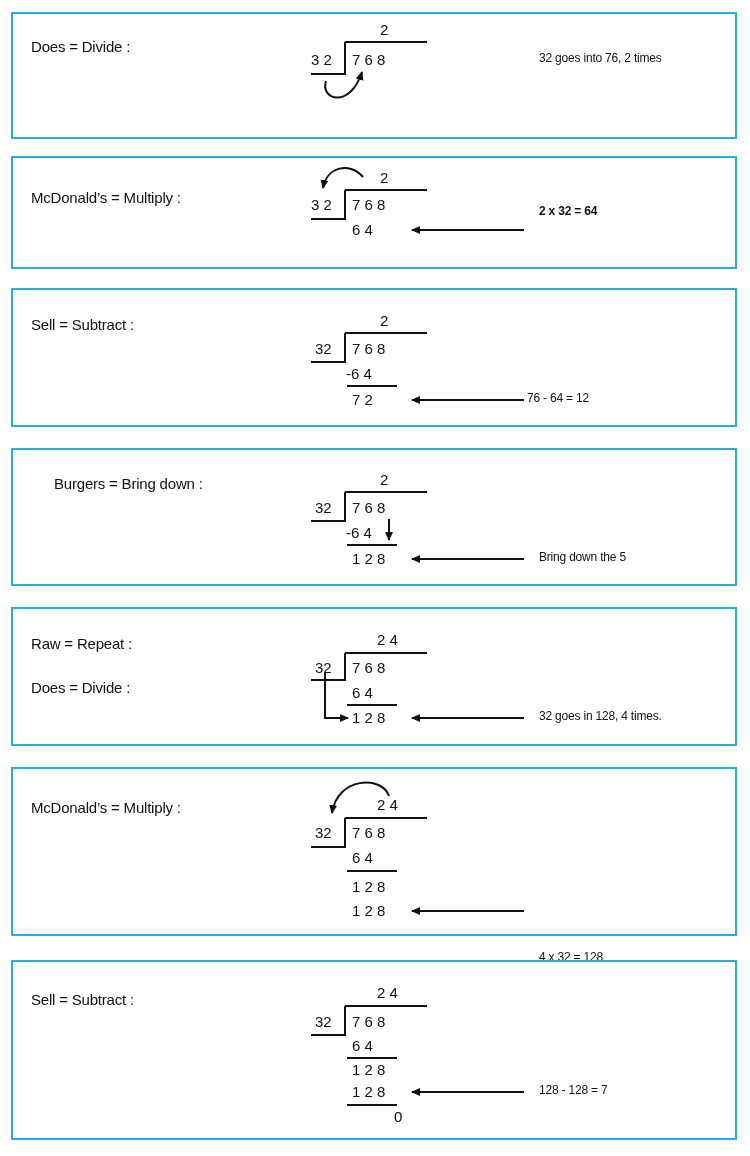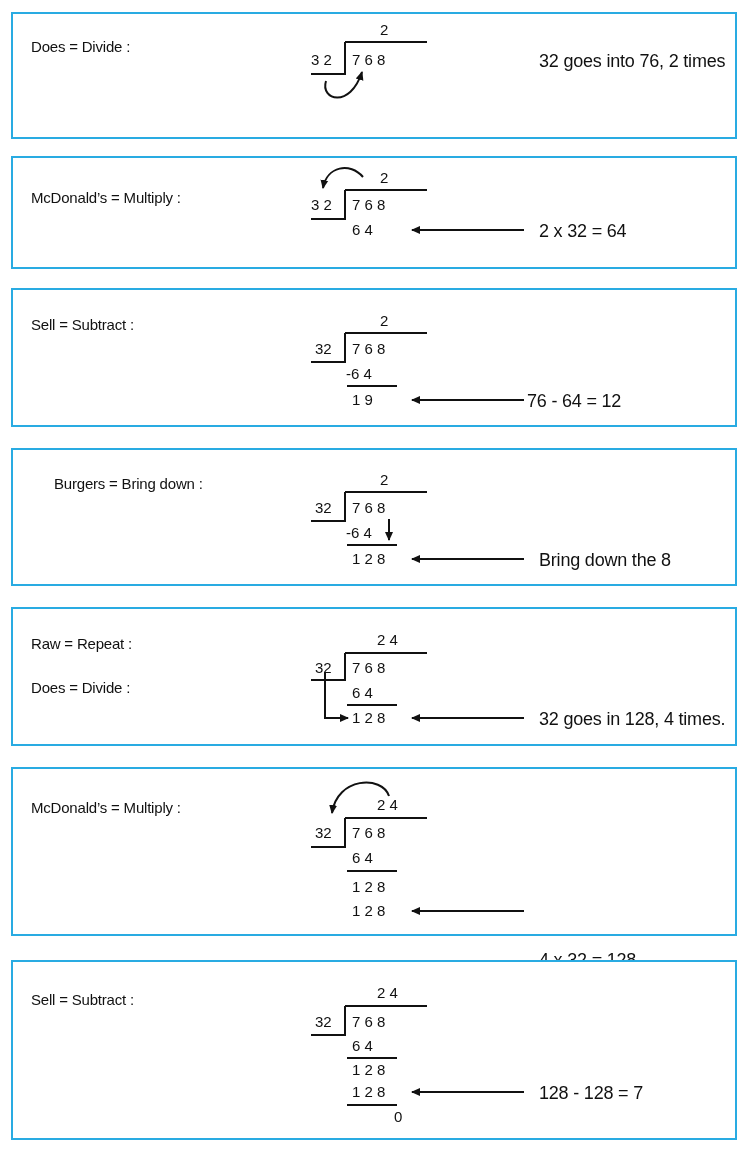--- a/index.html
+++ b/index.html
@@ -2,21 +2,21 @@
 <html><head>
 <meta charset="utf-8">
 <style>
   html, body { margin: 0; padding: 0; background: #ffffff; }
   body { width: 750px; height: 1156px; position: relative; overflow: hidden;
          font-family: "Liberation Sans", "DejaVu Sans", sans-serif; color: #111; }
   .panel { position: absolute; left: 11px; width: 722px; border: 2px solid #29abe2; box-sizing: content-box; background: #fff; }
   .panel svg.draw { position: absolute; left: -11px; top: 0; width: 750px; height: 100%; overflow: visible; pointer-events: none; }
   .lbl { position: absolute; font-size: 15px; letter-spacing: -0.2px; white-space: nowrap; }
   .num { position: absolute; font-size: 15px; white-space: nowrap; }
-  .note { position: absolute; font-size: 18px; letter-spacing: -0.2px; white-space: nowrap; }
+  .note { position: absolute; font-size: 12px; letter-spacing: -0.2px; white-space: nowrap; }
 </style>
 </head>
 <body>
 
 <svg width="0" height="0" style="position:absolute">
   <defs>
     <marker id="ah" markerWidth="10" markerHeight="10" refX="8" refY="5" orient="auto" markerUnits="userSpaceOnUse">
       <path d="M0,1 L9,5 L0,9 Z" fill="#111"></path>
     </marker>
   </defs>
@@ -48,39 +48,39 @@
     <path d="M361,19 C348,4 325,8 321,30" fill="none" stroke="#111" stroke-width="2" marker-end="url(#ah)"></path>
   </svg>
   <svg class="draw">
     <line x1="522" y1="72" x2="410" y2="72" stroke="#111" stroke-width="2" marker-end="url(#ah)"></line>
   </svg>
   <span class="lbl" style="left:18px;top:31px;">McDonald’s = Multiply :</span>
   <span class="num" style="left:367px;top:11px;">2</span>
   <span class="num" style="left:298px;top:38px;">3 2</span>
   <span class="num" style="left:339px;top:38px;">7 6 8</span>
   <span class="num" style="left:339px;top:63px;">6 4</span>
-  <span class="note" style="left:526px;top:63px;">2 x 32 = 64</span>
+  <span class="note" style="left:526px;top:46px;font-weight:bold;">2 x 32 = 64</span>
 </div>
 
 <div class="panel" style="top:288px;height:135px;">
   <svg class="draw">
     <line x1="343" y1="43" x2="425" y2="43" stroke="#111" stroke-width="2"></line>
     <line x1="343" y1="43" x2="343" y2="72" stroke="#111" stroke-width="2"></line>
     <line x1="309" y1="72" x2="344" y2="72" stroke="#111" stroke-width="2"></line>
     <line x1="345" y1="96" x2="395" y2="96" stroke="#111" stroke-width="2"></line>
   </svg>
   <svg class="draw">
     <line x1="522" y1="110" x2="410" y2="110" stroke="#111" stroke-width="2" marker-end="url(#ah)"></line>
   </svg>
   <span class="lbl" style="left:18px;top:26px;">Sell = Subtract :</span>
   <span class="num" style="left:367px;top:22px;">2</span>
   <span class="num" style="left:302px;top:50px;">32</span>
   <span class="num" style="left:339px;top:50px;">7 6 8</span>
   <span class="num" style="left:333px;top:75px;">-6 4</span>
-  <span class="num" style="left:339px;top:101px;">1 9</span>
+  <span class="num" style="left:339px;top:101px;">7 2</span>
   <span class="note" style="left:514px;top:101px;">76 - 64 = 12</span>
 </div>
 
 <div class="panel" style="top:448px;height:134px;">
   <svg class="draw">
     <line x1="343" y1="42" x2="425" y2="42" stroke="#111" stroke-width="2"></line>
     <line x1="343" y1="42" x2="343" y2="71" stroke="#111" stroke-width="2"></line>
     <line x1="309" y1="71" x2="344" y2="71" stroke="#111" stroke-width="2"></line>
     <line x1="345" y1="95" x2="395" y2="95" stroke="#111" stroke-width="2"></line>
   </svg>
@@ -89,21 +89,21 @@
   </svg>
   <svg class="draw">
     <line x1="522" y1="109" x2="410" y2="109" stroke="#111" stroke-width="2" marker-end="url(#ah)"></line>
   </svg>
   <span class="lbl" style="left:18px;top:25px;margin-left:23px;">Burgers = Bring down :</span>
   <span class="num" style="left:367px;top:21px;">2</span>
   <span class="num" style="left:302px;top:49px;">32</span>
   <span class="num" style="left:339px;top:49px;">7 6 8</span>
   <span class="num" style="left:333px;top:74px;">-6 4</span>
   <span class="num" style="left:339px;top:100px;">1 2 8</span>
-  <span class="note" style="left:526px;top:100px;">Bring down the 8</span>
+  <span class="note" style="left:526px;top:100px;">Bring down the 5</span>
 </div>
 
 <div class="panel" style="top:607px;height:135px;">
   <svg class="draw">
     <line x1="343" y1="44" x2="425" y2="44" stroke="#111" stroke-width="2"></line>
     <line x1="343" y1="44" x2="343" y2="71" stroke="#111" stroke-width="2"></line>
     <line x1="309" y1="71" x2="344" y2="71" stroke="#111" stroke-width="2"></line>
     <line x1="345" y1="96" x2="395" y2="96" stroke="#111" stroke-width="2"></line>
   </svg>
   <svg class="draw">

